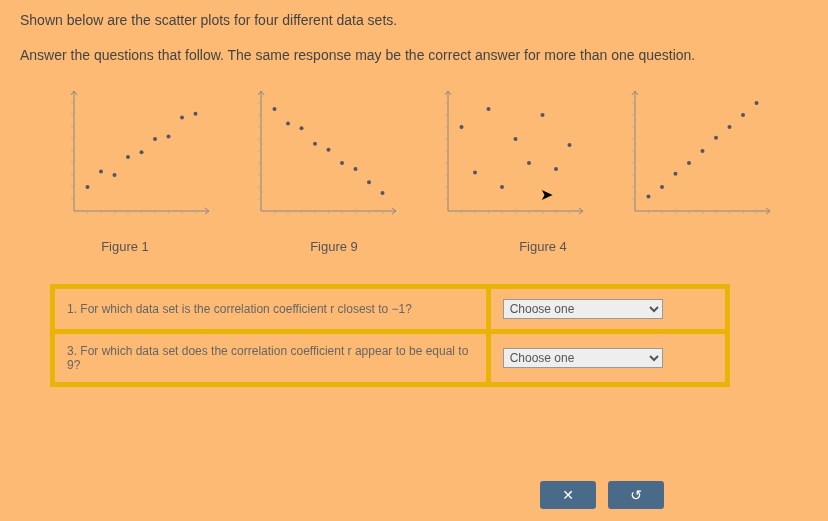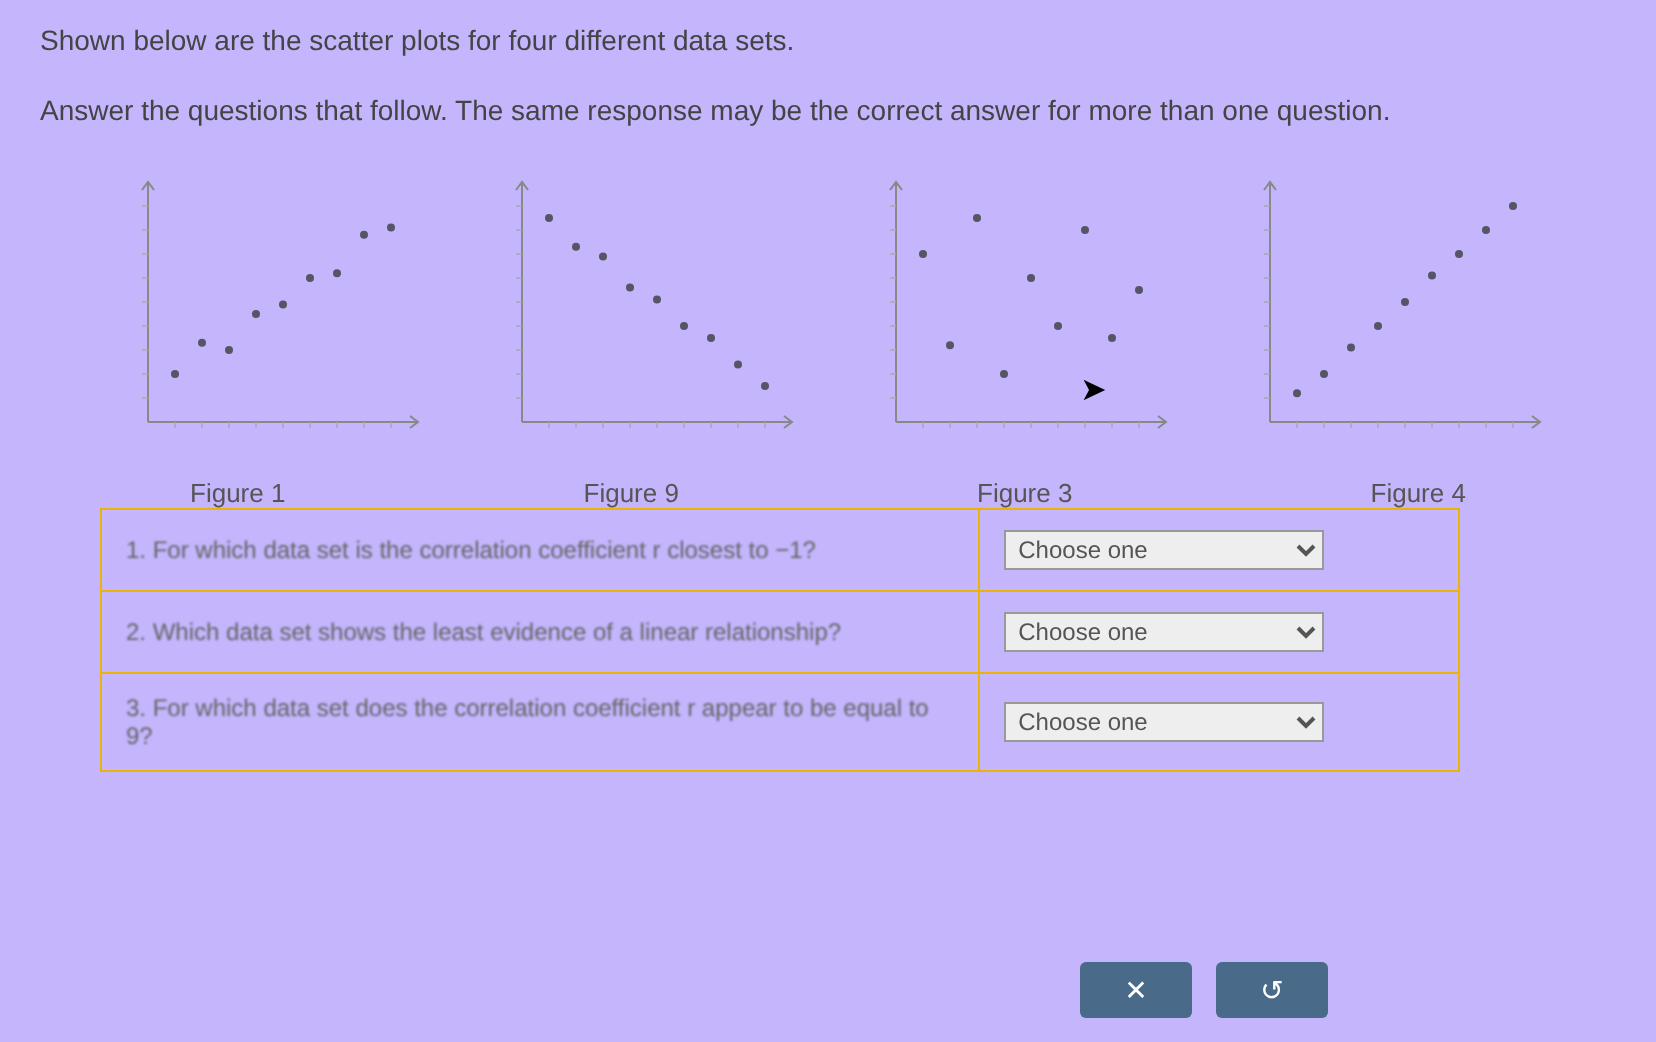--- a/index.html
+++ b/index.html
@@ -5,21 +5,21 @@
   * { box-sizing: border-box; margin: 0; padding: 0; }
   body {
     font-family: Arial, sans-serif;
     background: #f5f5f5;
     width: 828px;
     height: 521px;
     overflow: hidden;
     color: #333;
   }
   .page {
-    background: #c4b5fd;
+    background: #fdba74;
     padding: 12px 20px 20px 20px;
     min-height: 100%;
     position: relative;
   }
   .intro1 { font-size: 14px; color: #444; margin-bottom: 6px; }
   .intro2 { font-size: 14px; color: #444; margin-bottom: 18px; margin-top: 19px; }
   .charts-row {
     display: flex;
     justify-content: space-around;
     margin-bottom: 8px;
@@ -27,37 +27,38 @@
   }
   .chart-box {
     width: 170px;
     height: 150px;
     position: relative;
   }
   .chart-box svg { width: 100%; height: 100%; }
   .labels-row {
     display: flex;
     justify-content: flex-start;
+    margin-bottom: 30px;
     padding: 0 20px;
     gap: 39px;
   }
   .figlabel {
     width: 170px;
     text-align: center;
     font-size: 13px;
     color: #555;
   }
   .qtable {
     border: 1px solid #bbb;
     border-collapse: collapse;
     width: 680px;
     margin-left: 30px;
   }
   .qtable td {
-    border: 1px solid #eab308;
+    border: 5px solid #eab308;
     padding: 10px 12px;
     vertical-align: middle;
     font-size: 12px;
     color: #666;
     margin-left: 48px;
   }
   .qtable td.qtext { width: 440px; filter: blur(0.4px); }
   .qtable td.qsel { width: 240px; }
   select.choose {
     width: 160px;
@@ -235,36 +236,27 @@
           <circle cx="106" cy="56.8" r="2" class="dot"></circle>
           <circle cx="119.5" cy="46" r="2" class="dot"></circle>
           <circle cx="133" cy="34" r="2" class="dot"></circle>
           <circle cx="146.5" cy="22" r="2" class="dot"></circle>
         </svg></div>
   </div>
 
   <div class="labels-row">
     <div class="figlabel">Figure 1</div>
     <div class="figlabel">Figure 9</div>
-    <div class="figlabel">Figure 3</div>
     <div class="figlabel">Figure 4</div>
   </div>
 
   <table class="qtable">
     <tbody>
         <tr>
       <td class="qtext">1. For which data set is the correlation coefficient r closest to −1?</td>
-      <td class="qsel">
-        <select class="choose">
-          <option>Choose one</option>
-        </select>
-      </td>
-    </tr>
-    <tr>
-      <td class="qtext">2. Which data set shows the least evidence of a linear relationship?</td>
       <td class="qsel">
         <select class="choose">
           <option>Choose one</option>
         </select>
       </td>
     </tr>
     <tr>
       <td class="qtext">3. For which data set does the correlation coefficient r appear to be equal to 9?</td>
       <td class="qsel">
         <select class="choose">

